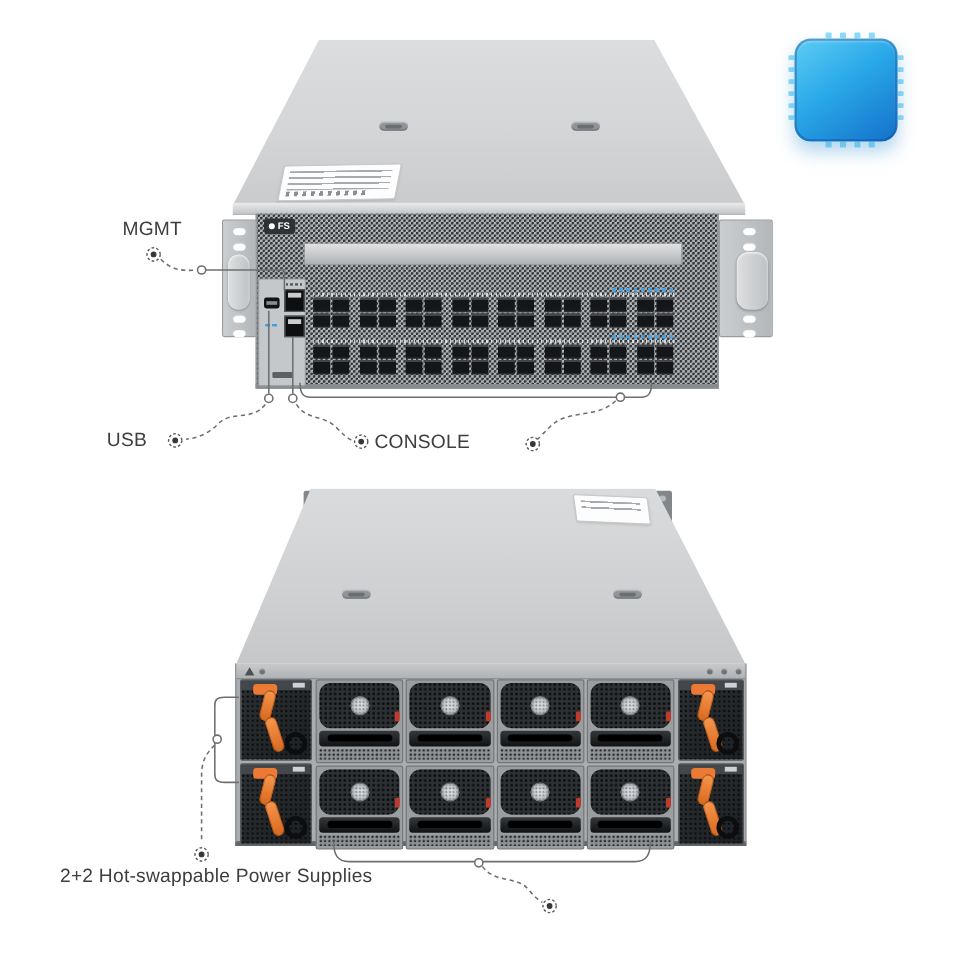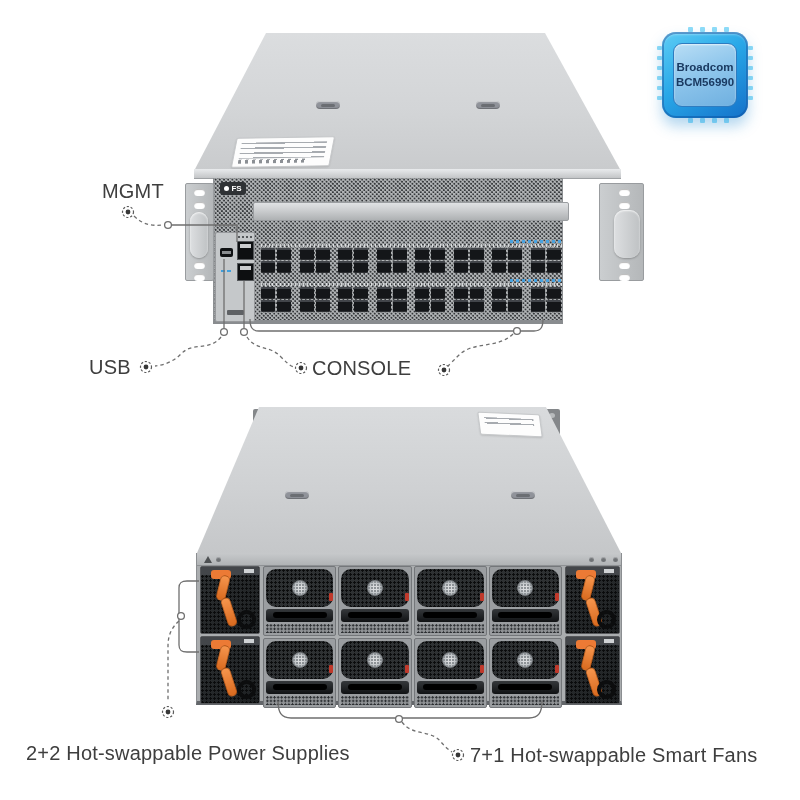--- a/index.html
+++ b/index.html
@@ -1,21 +1,21 @@
 <!DOCTYPE html>
 <html style="--orange: #ec7a35; --line: #6f6f6f; --label: #3e3e3e; --panel: #b6b9bb; --chip-outer: #29a8e8; --chip-inner: #8fc6ec; --chip-text: #1a3a61;"><head>
 <meta charset="utf-8">
 <style>
   html,body{margin:0;padding:0;background:#fff;}
   #stage{position:relative;width:800px;height:800px;background:#fff;overflow:hidden;
          font-family:"Liberation Sans",sans-serif;}
   [data-name]{box-sizing:border-box;}
 
   
-  .label{position:absolute;z-index:60;font-size:20px;line-height:19px;color:var(--label,#3e3e3e);
+  .label{position:absolute;z-index:60;font-size:16px;line-height:19px;color:var(--label,#3e3e3e);
          letter-spacing:.2px;white-space:nowrap;}
 
   
   #callouts{position:absolute;left:0;top:0;z-index:50;pointer-events:none;}
   .c-line{stroke:var(--line,#6f6f6f);stroke-width:1.3;fill:none;}
   .c-dash{stroke:var(--line,#6f6f6f);stroke-width:1.3;fill:none;stroke-dasharray:3.5 3;}
   .c-node{fill:#fff;stroke:var(--line,#6f6f6f);stroke-width:1.3;}
   .m-ring{fill:none;stroke:#5b5b5b;stroke-width:1.2;stroke-dasharray:2.2 1.8;}
   .m-dot{fill:#383838;}
 
@@ -47,21 +47,21 @@
     clip-path:polygon(72px 0,351px 0,427px 138px,0 138px);
     background:linear-gradient(180deg,#dbdddf 0%,#d3d5d7 55%,#c9cbcd 100%);}
   .fv-lip{position:absolute;left:194px;top:169px;width:427px;height:10px;z-index:2;
     background:linear-gradient(#e9ebed,#c3c5c7);border-bottom:1px solid #9fa2a5;}
   .panel{position:absolute;background:
       radial-gradient(circle at 1.6px 1.6px,#34373a 1.05px,transparent 1.3px),
       radial-gradient(circle at 1.6px 1.6px,#34373a 1.05px,transparent 1.3px),
       var(--panel,#b6b9bb);
     background-size:4.2px 4.2px,4.2px 4.2px;background-position:0 0,2.1px 2.1px;
     border-left:1px solid #8d9093;border-right:1px solid #8d9093;border-bottom:4px solid #898c8f;z-index:3;}
-  #front-panel{left:213px;top:178px;width:350px;height:146px;}
+  #front-panel{left:213px;top:178px;width:386px;height:146px;}
   .fs-logo{position:absolute;left:6px;top:4px;width:26px;height:13px;border-radius:3px;background:#2f3235;
     color:#fff;font-size:8px;font-weight:700;display:flex;align-items:center;justify-content:center;gap:2px;z-index:4;}
   .fs-logo::before{content:"";width:5px;height:5px;border-radius:50%;background:#fff;}
   .gloss{position:absolute;left:39px;top:24px;width:316px;height:19px;border:1px solid #9a9da0;border-radius:2px;
     background:linear-gradient(180deg,#e0e2e4,#cbcdcf 45%,#aeb1b3);z-index:4;}
   .mgmt-block{position:absolute;left:1px;top:54px;width:40px;height:90px;background:#c5c8ca;
     border:1px solid #97999c;border-radius:2px;z-index:5;}
   .led-row{position:absolute;left:22px;top:3px;width:16px;height:2px;
     background:repeating-linear-gradient(90deg,#55585b 0 2px,transparent 2px 4px);}
   .usb-port{position:absolute;left:4px;top:15px;width:13px;height:9px;background:#101214;border-radius:2px;}
@@ -155,24 +155,20 @@
         <div class="pin" data-name="chip-pin" style="top: 34px; left: -5px; width: 5px; height: 4px;"></div>
         <div class="pin" data-name="chip-pin" style="top: 34px; right: -5px; width: 5px; height: 4px;"></div>
         <div class="pin" data-name="chip-pin" style="top: 44px; left: -5px; width: 5px; height: 4px;"></div>
         <div class="pin" data-name="chip-pin" style="top: 44px; right: -5px; width: 5px; height: 4px;"></div>
         <div class="pin" data-name="chip-pin" style="top: 54px; left: -5px; width: 5px; height: 4px;"></div>
         <div class="pin" data-name="chip-pin" style="top: 54px; right: -5px; width: 5px; height: 4px;"></div>
         <div class="pin" data-name="chip-pin" style="top: 64px; left: -5px; width: 5px; height: 4px;"></div>
         <div class="pin" data-name="chip-pin" style="top: 64px; right: -5px; width: 5px; height: 4px;"></div>
       </div>
     <div class="chip-outer" data-name="chip-body"></div>
-    <div class="chip-inner" data-name="chip-die">
-      <div data-name="chip-vendor">Broadcom</div>
-      <div data-name="chip-model">BCM56990</div>
-    </div>
   </div>
 
   <div data-name="front-view">
     <div class="fv-cover" data-name="front-top-cover"></div>
     <div class="cover-latch" style="left:316px;top:101px;z-index:2;" data-name="cover-latch"></div>
     <div class="cover-latch" style="left:476px;top:101px;z-index:2;" data-name="cover-latch"></div>
     <div class="sticker" style="left:234px;top:137px;width:98px;height:30px;z-index:2;transform:skewX(-12deg) rotate(-1deg);" data-name="product-label-sticker">
       <div class="sticker-lines" data-name="sticker-text-lines"></div>
       <div class="sticker-marks" data-name="sticker-cert-marks"></div>
     </div>
@@ -517,15 +513,14 @@
       </g>
     <g data-name="callout-marker-fans" transform="translate(458,755)">
         <circle class="m-ring" r="5.5"></circle>
         <circle class="m-dot" r="2.4"></circle>
       </g>
   </svg>
 
   <div class="label" style="left:102px;top:182px;" data-name="mgmt-label">MGMT</div>
   <div class="label" style="left:89px;top:358px;text-align:center;" data-name="usb-label">USB</div>
   <div class="label" style="left:312px;top:359px;" data-name="console-label">CONSOLE</div>
-  <div class="label" style="left:26px;top:721px;margin-top:23px;" data-name="power-supplies-label">2+2 Hot-swappable Power Supplies</div>
-  <div class="label" style="left:470px;top:746px;" data-name="smart-fans-label">7+1 Hot-swappable Smart Fans</div>
+  <div class="label" style="left:50px;top:721px;" data-name="power-supplies-label">2+2 Hot-swappable Power Supplies</div>
 </div>
 
 </body></html>

